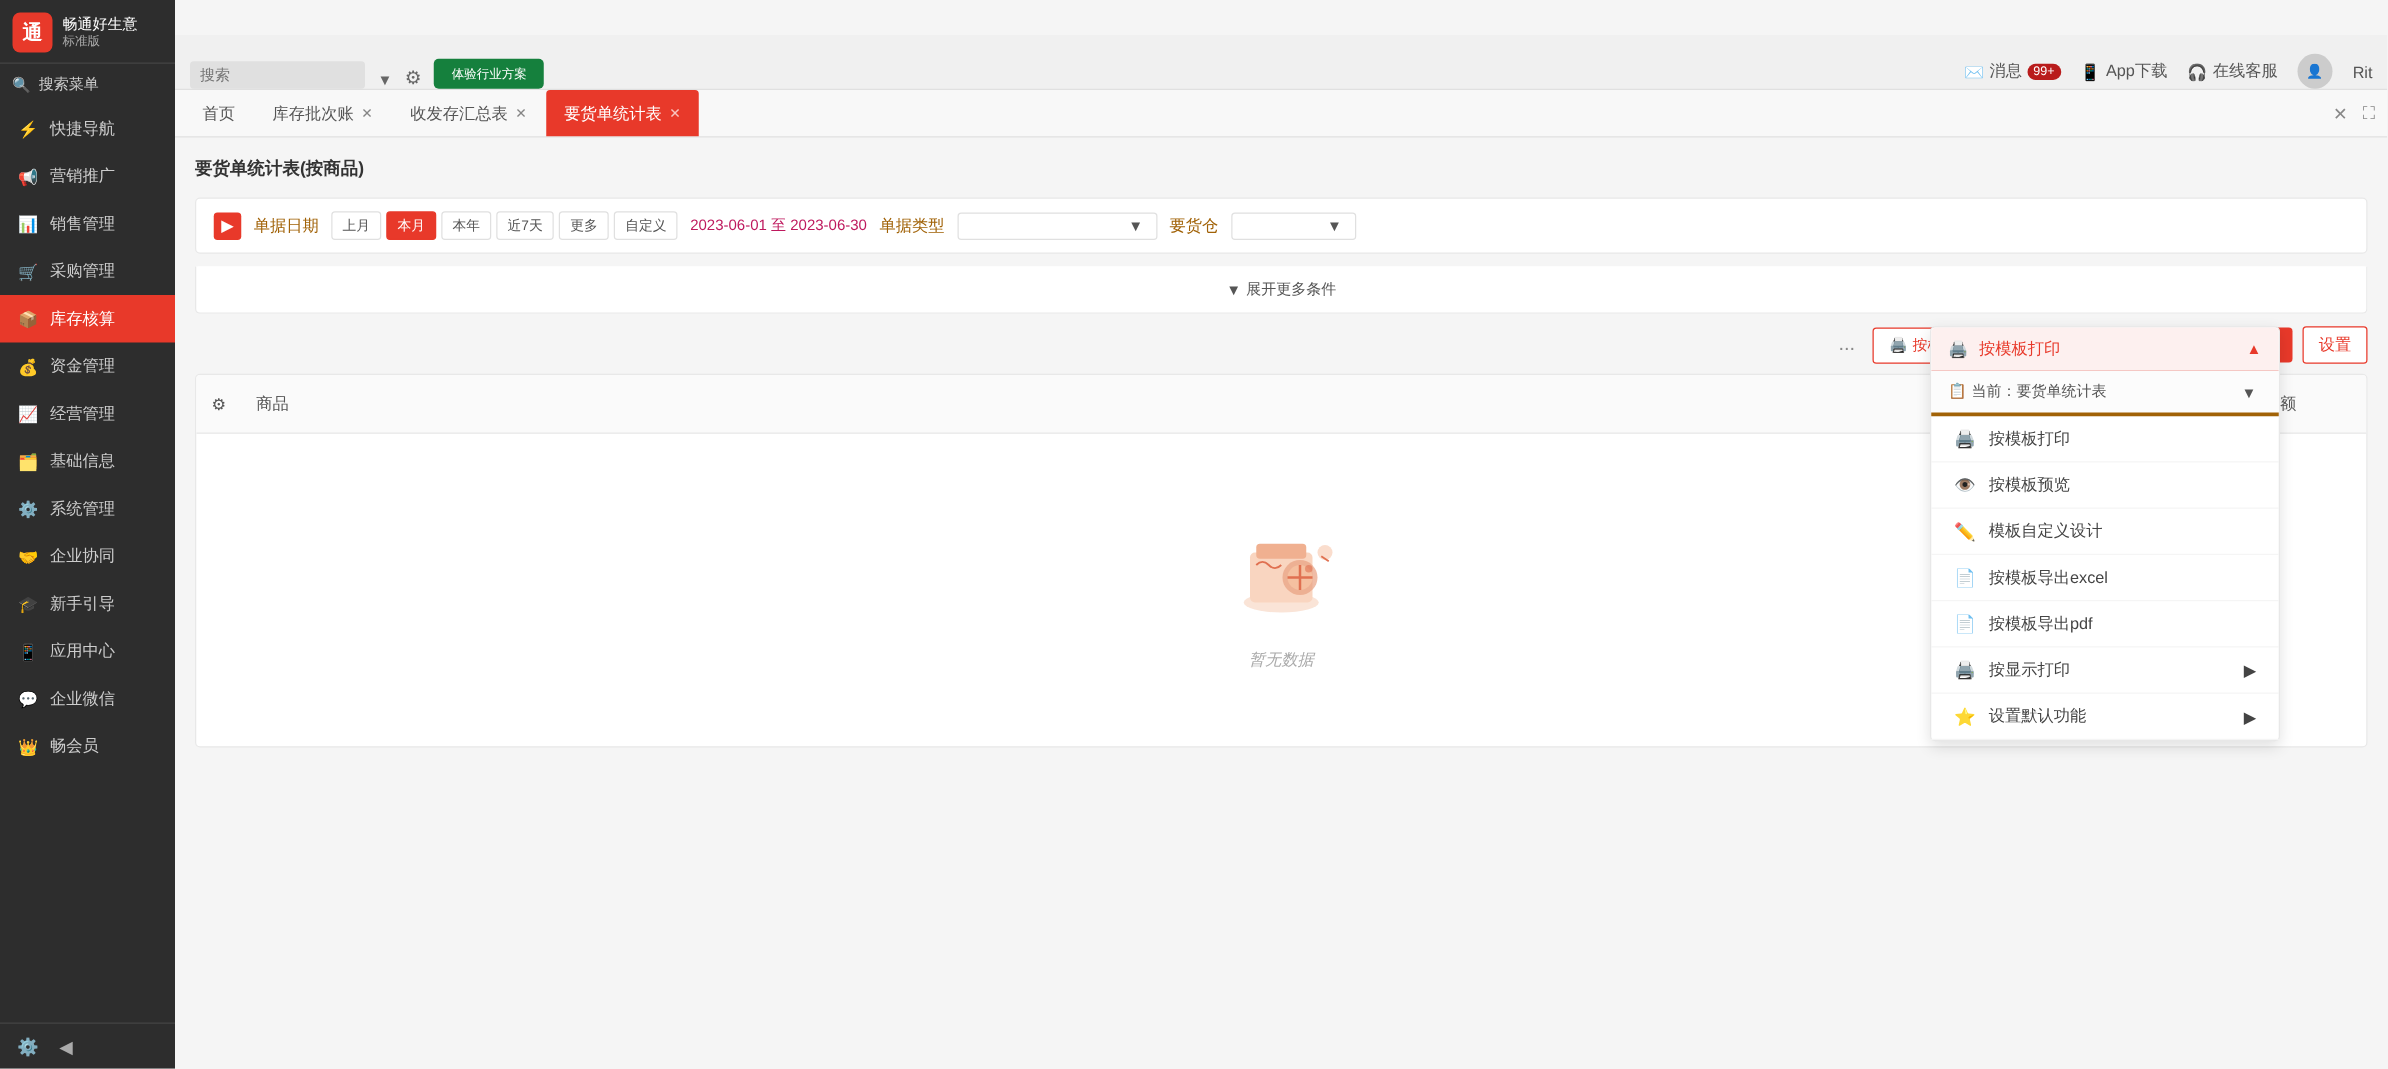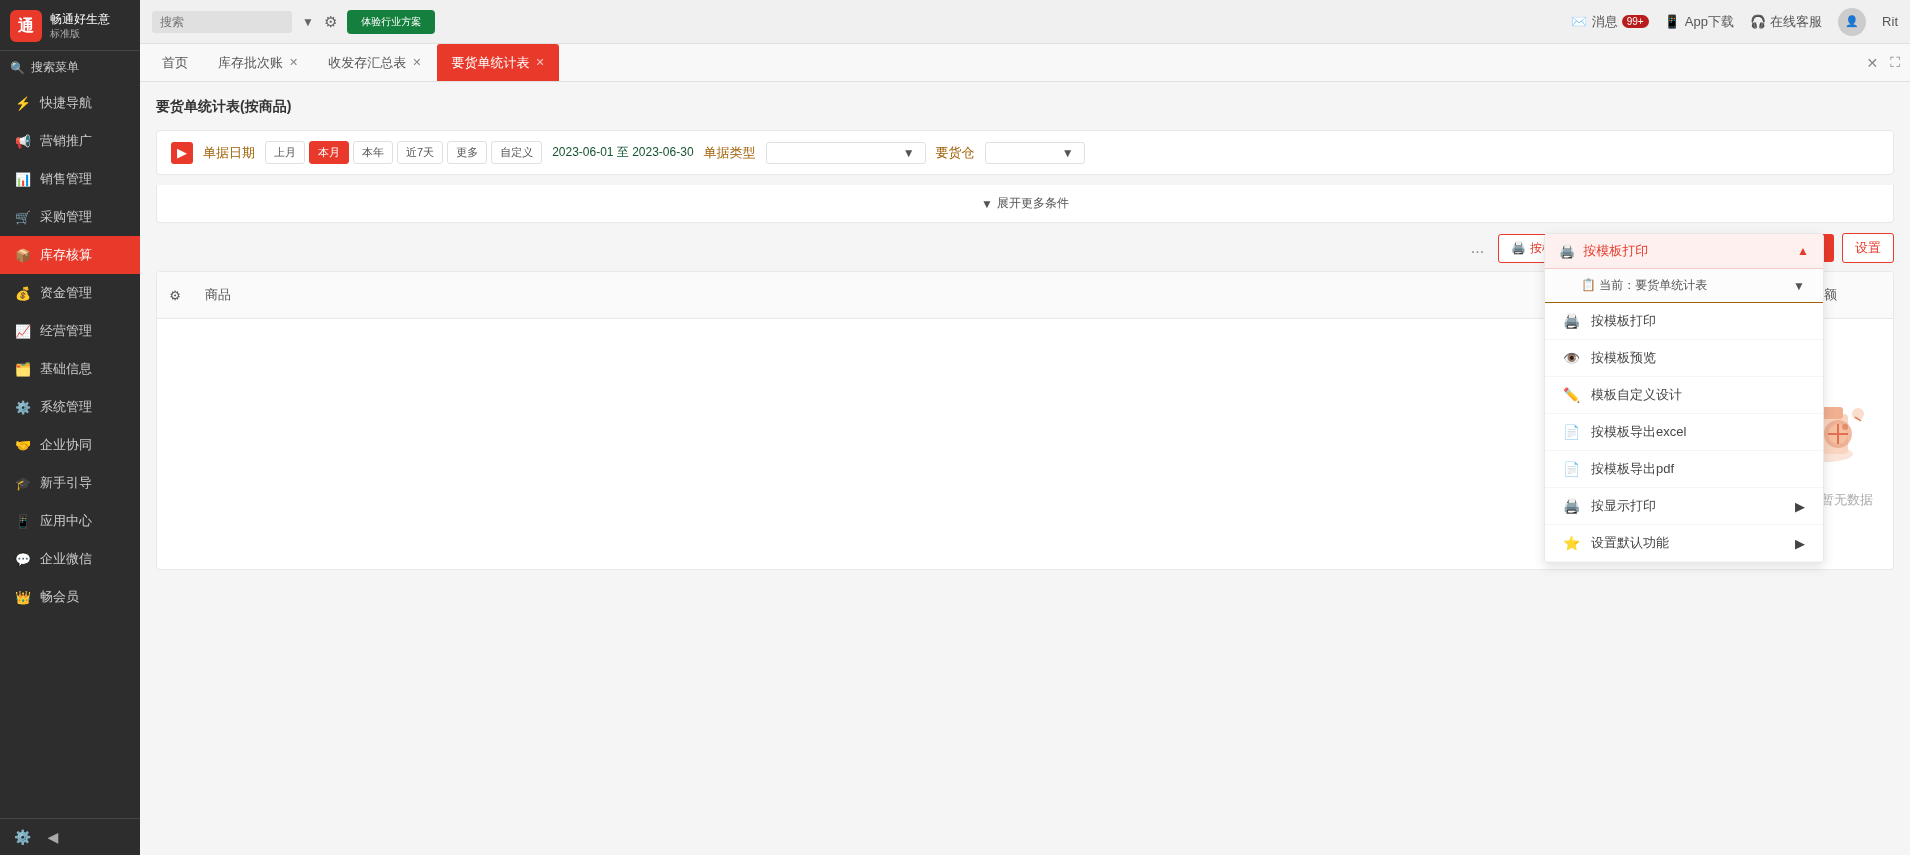--- a/index.html
+++ b/index.html
@@ -66,25 +66,26 @@
     .sidebar-bottom-icon { color: #aaa; cursor: pointer; font-size: 14px; }
 
     
     .main { flex: 1; display: flex; flex-direction: column; height: 100%; overflow: hidden; }
 
     
     .topbar {
       background: #f0f0f0;
       height: 44px;
       display: flex;
-      align-items: center;
+      align-items: flex-end;
       padding: 0 12px;
       gap: 10px;
       border-bottom: 1px solid #e0e0e0;
       flex-shrink: 0;
+      margin-top: 28px;
     }
     .topbar-input {
       background: #e0e0e0;
       border: none;
       border-radius: 3px;
       padding: 4px 8px;
       width: 140px;
       font-size: 12px;
       color: #999;
     }
@@ -208,21 +209,21 @@
     .filter-date-btn {
       padding: 3px 8px;
       border: 1px solid #e0e0e0;
       border-radius: 3px;
       background: white;
       cursor: pointer;
       font-size: 11px;
       color: #555;
     }
     .filter-date-btn.active { background: #e8392a; color: white; border-color: #e8392a; }
-    .filter-date-range { font-size: 12px; color: #14532d; }
+    .filter-date-range { font-size: 12px; color: #be185d; }
     .filter-select {
       display: flex;
       align-items: center;
       gap: 4px;
       border: 1px solid #e0e0e0;
       border-radius: 3px;
       padding: 3px 10px;
       font-size: 12px;
       color: #555;
       cursor: pointer;
@@ -324,23 +325,24 @@
     .table-col.settings { width: 36px; text-align: center; }
     .table-col.product { flex: 1; }
     .table-col.unit { width: 100px; }
     .table-col.qty { width: 100px; }
     .table-col.amount { width: 120px; }
 
     
     .empty-state {
       display: flex;
       flex-direction: column;
-      align-items: flex-end;
+      align-items: center;
       justify-content: center;
       padding: 60px 20px;
+      font-style: italic;
     }
     .empty-illustration {
       width: 100px;
       height: 100px;
       margin-bottom: 12px;
     }
     .empty-text { color: #aaa; font-size: 13px; }
 
     
     .dropdown-menu {
@@ -385,26 +387,26 @@
       font-size: 13px;
       color: #444;
       cursor: pointer;
       border-bottom: 1px solid #f5f5f5;
     }
     .dropdown-item-with-arrow .left { display: flex; align-items: center; gap: 10px; }
     .dropdown-sub-item {
       display: flex;
       align-items: center;
       justify-content: space-between;
-      padding: 8px 18px 8px 36px;
+      padding: 8px 18px 8px 14px;
       font-size: 12px;
       color: #555;
       cursor: pointer;
       background: #fcfcfc;
-      border-bottom: 1px solid #a16207;
+      border-bottom: 3px solid #a16207;
     }
   </style>
 </head>
 <body>
 
 <div class="sidebar">
   <div class="sidebar-logo">
     <div class="logo-icon">通</div>
     <div class="logo-text">
       <div>畅通好生意</div>

